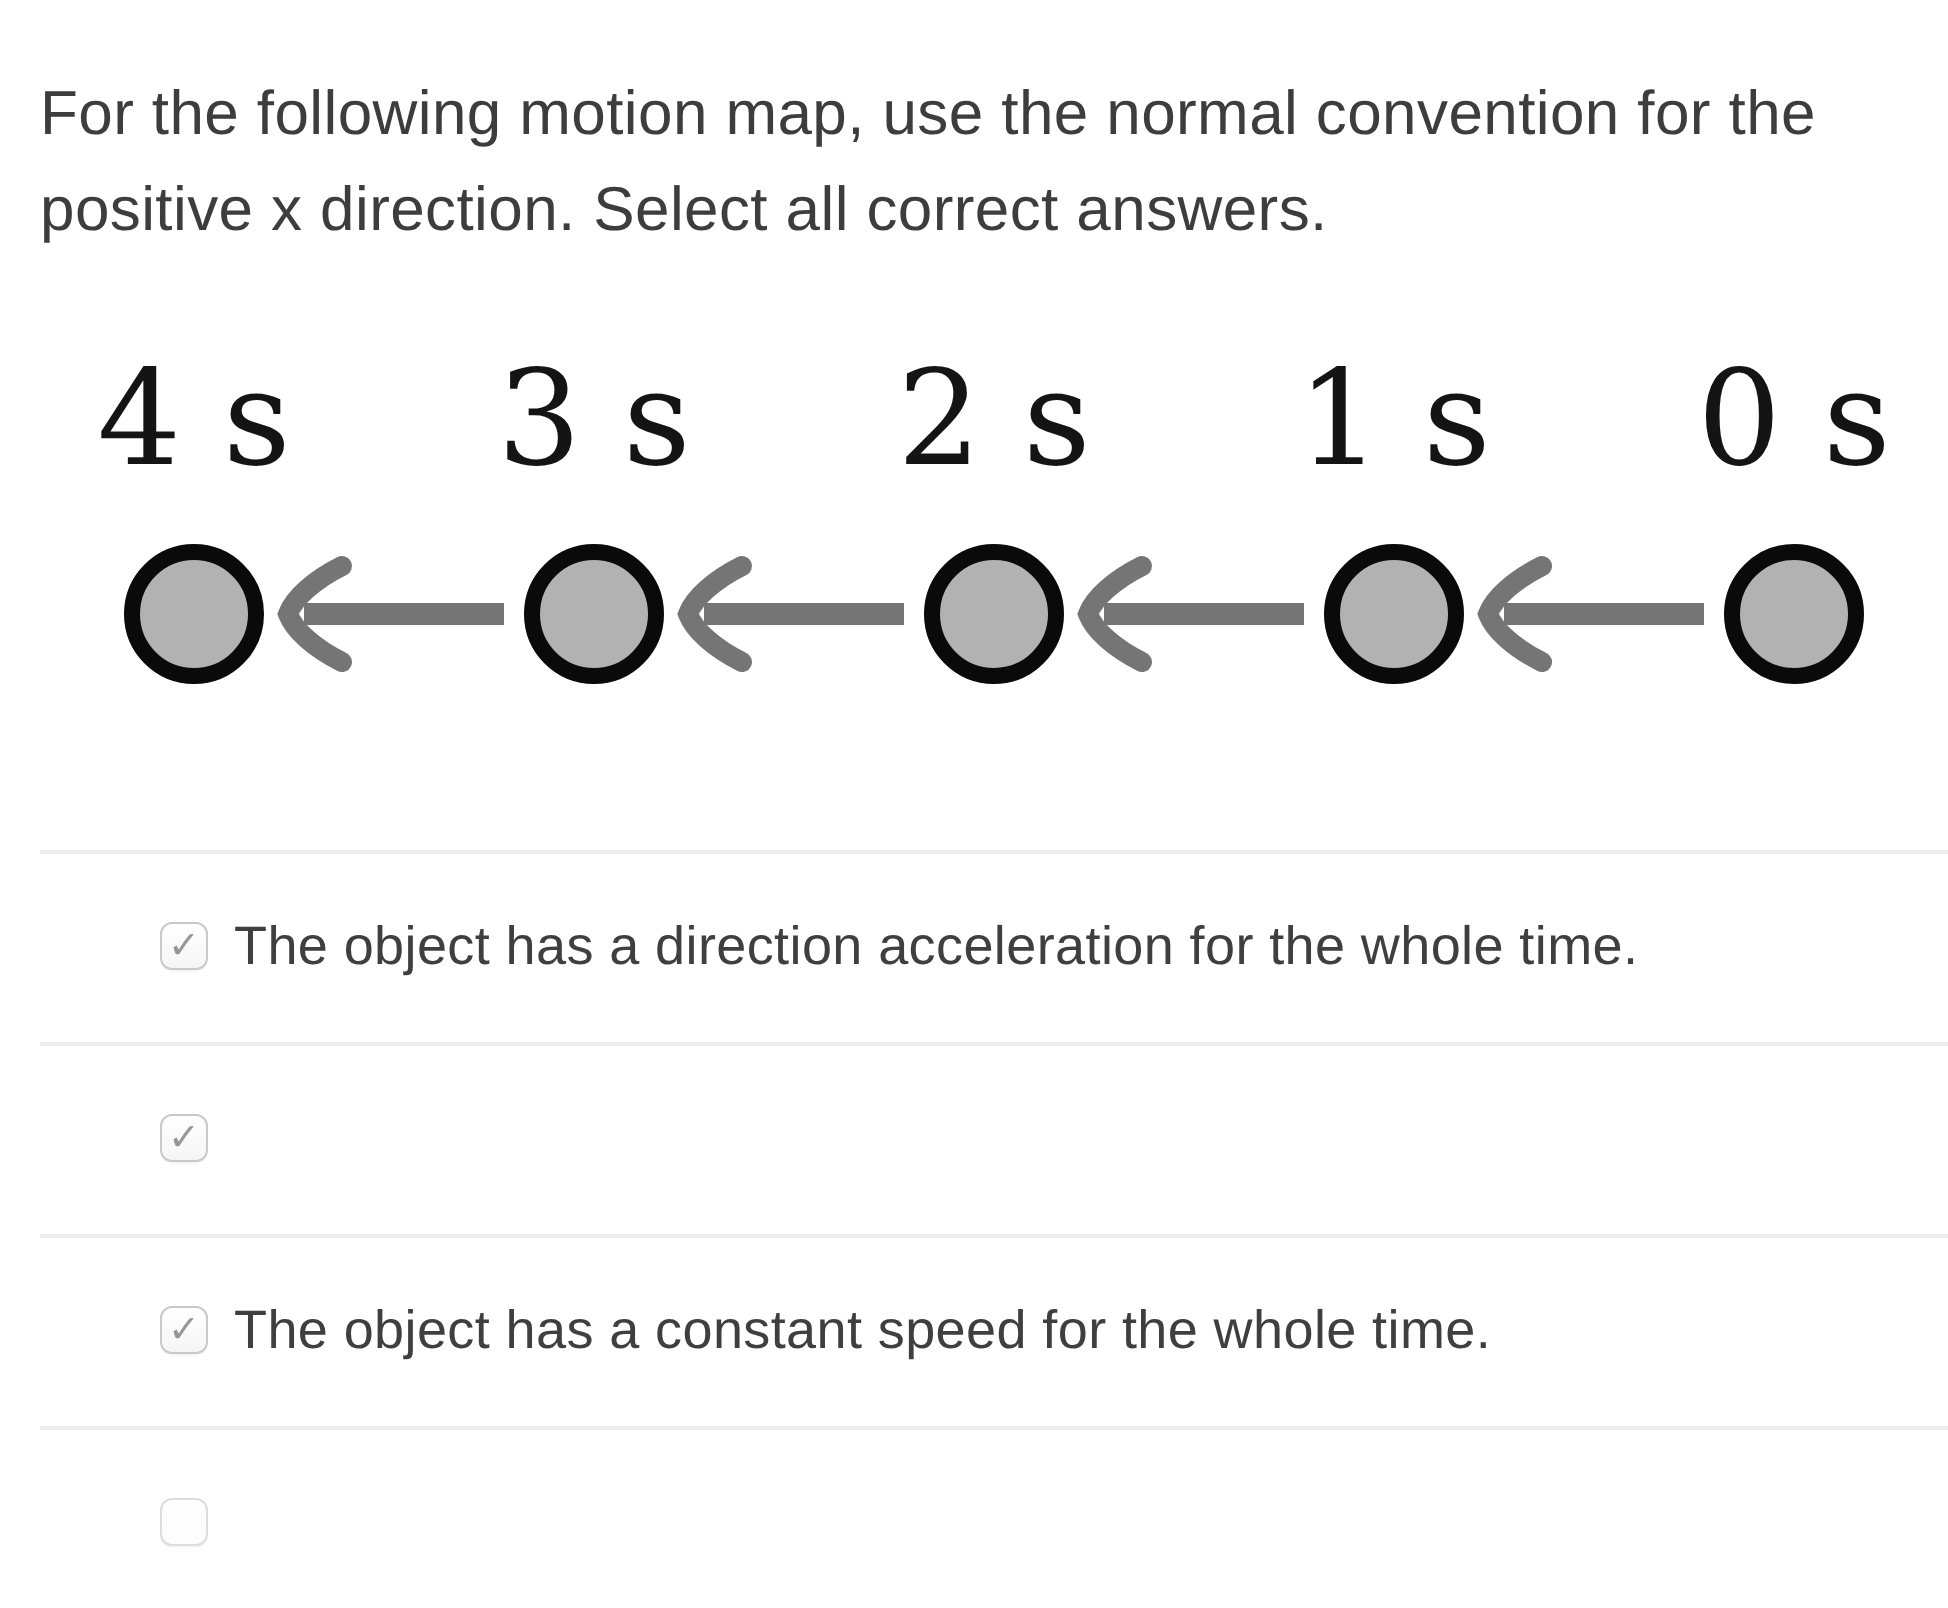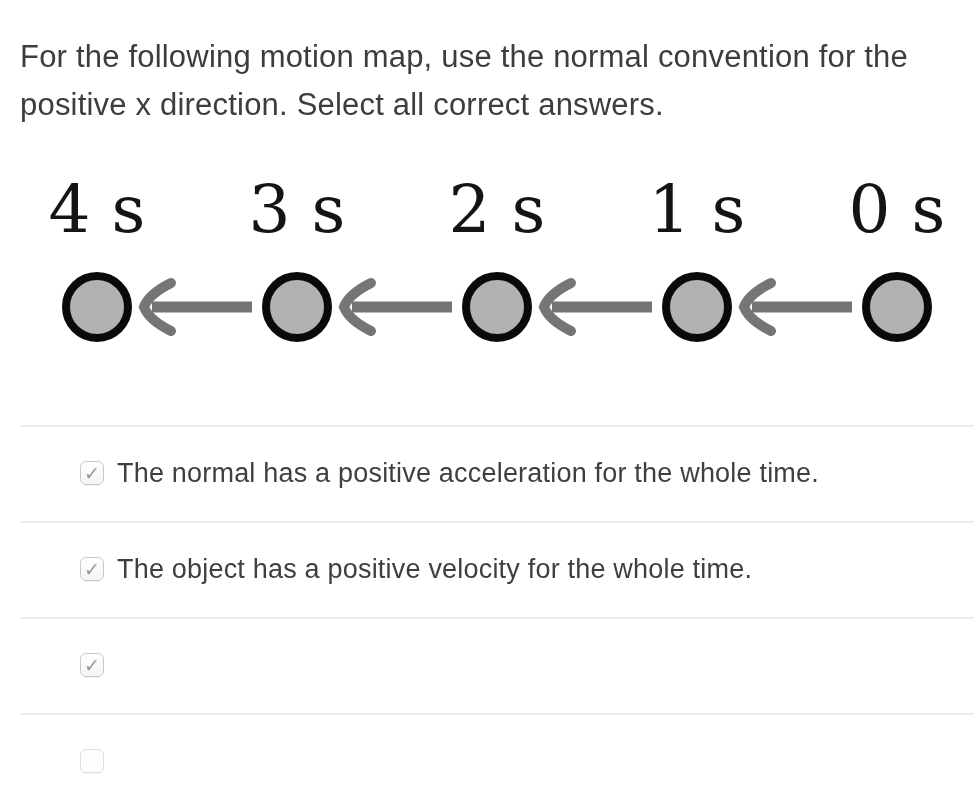--- a/index.html
+++ b/index.html
@@ -127,36 +127,36 @@
     </g>
   </svg>
 
   <div class="options">
 
     <div class="option-row">
       <div class="divider"></div>
       <div class="checkbox">
         <span>✓</span>
       </div>
-      <div class="option-label">The normal has a positive acceleration for the whole time.</div>
+      <div class="option-label">The object has a direction acceleration for the whole time.</div>
     </div>
 
     <div class="option-row">
       <div class="divider"></div>
       <div class="checkbox">
         <span>✓</span>
       </div>
-      <div class="option-label">The object has a positive velocity for the whole time.</div>
     </div>
 
     <div class="option-row">
       <div class="divider"></div>
       <div class="checkbox">
         <span>✓</span>
       </div>
+      <div class="option-label">The object has a constant speed for the whole time.</div>
     </div>
 
     <div class="option-row dimmed">
       <div class="divider"></div>
       <div class="checkbox unchecked"></div>
     </div>
 
   </div>
 </div>
 

